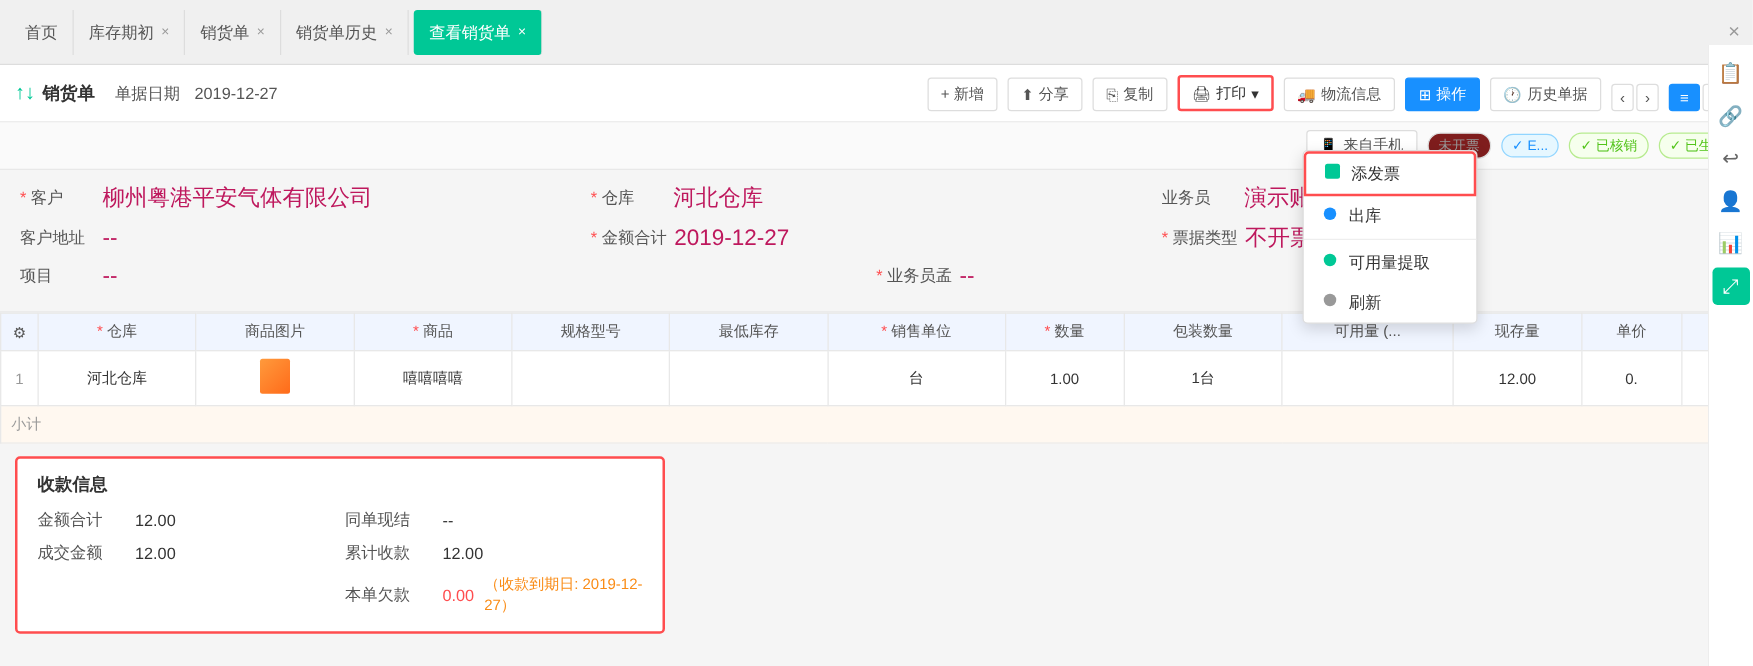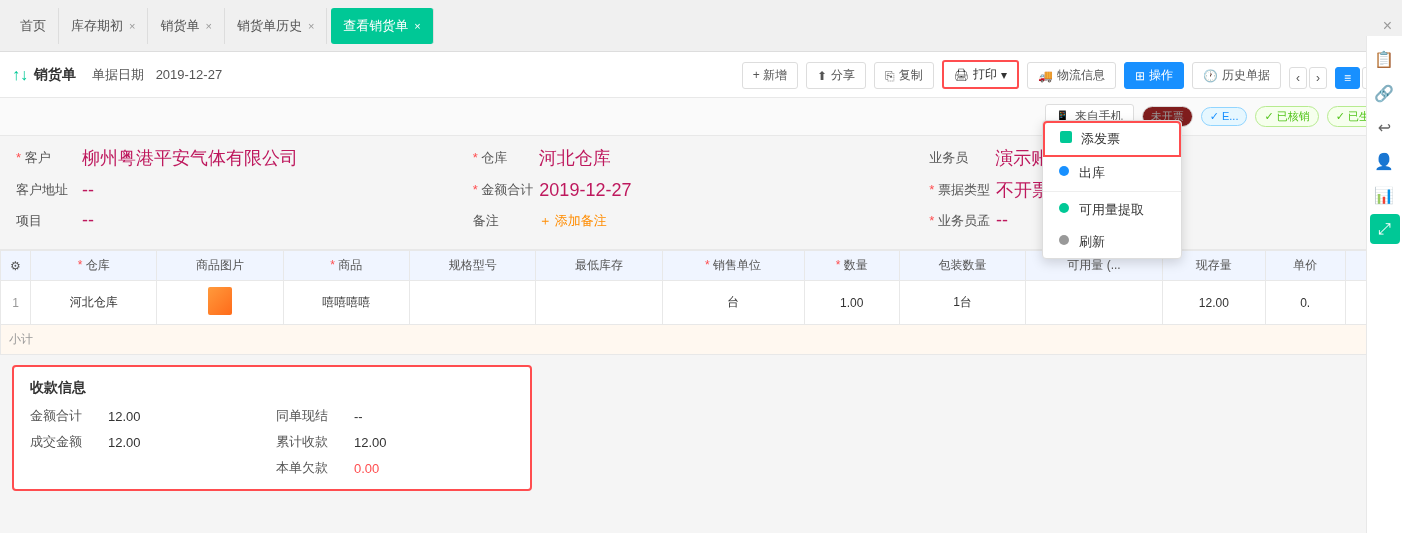--- a/index.html
+++ b/index.html
@@ -258,27 +258,20 @@
           </div>
           <div class="form-field">
             <span class="form-label required">票据类型</span>
             <span class="form-value">不开票</span>
           </div>
         </div>
         <div class="form-row">
           <div class="form-field">
             <span class="form-label">项目</span>
             <span class="form-value">--</span>
-          </div>
-          <div class="form-field">
-            <span class="form-label">备注</span>
-            <span class="add-note">
-              <span>＋</span>
-              <span>添加备注</span>
-            </span>
           </div>
           <div class="form-field">
             <span class="form-label required">业务员孟</span>
             <span class="form-value">--</span>
           </div>
         </div>
       </div>
 
       <div class="table-container">
         <table>
@@ -337,20 +330,21 @@
             <span class="payment-label">成交金额</span>
             <span class="payment-value">12.00</span>
           </div>
           <div class="payment-item">
             <span class="payment-label">累计收款</span>
             <span class="payment-value">12.00</span>
           </div>
           <div style="grid-column: 2; display: flex; align-items: center; gap: 8px;">
             <span class="payment-label">本单欠款</span>
             <span class="payment-value red">0.00</span>
+            <span class="payment-value orange" style="font-size:12px;">（收款到期日: 2019-12-27）</span>
           </div>
         </div>
       </div>
 
       <div class="dropdown-menu">
         <div class="dropdown-item" style="border: 2px solid #ff4d4f; border-radius: 4px 4px 0 0;">
           <span class="item-icon">
               <span class="icon-square"></span>
             </span>
           <span>添发票</span>

